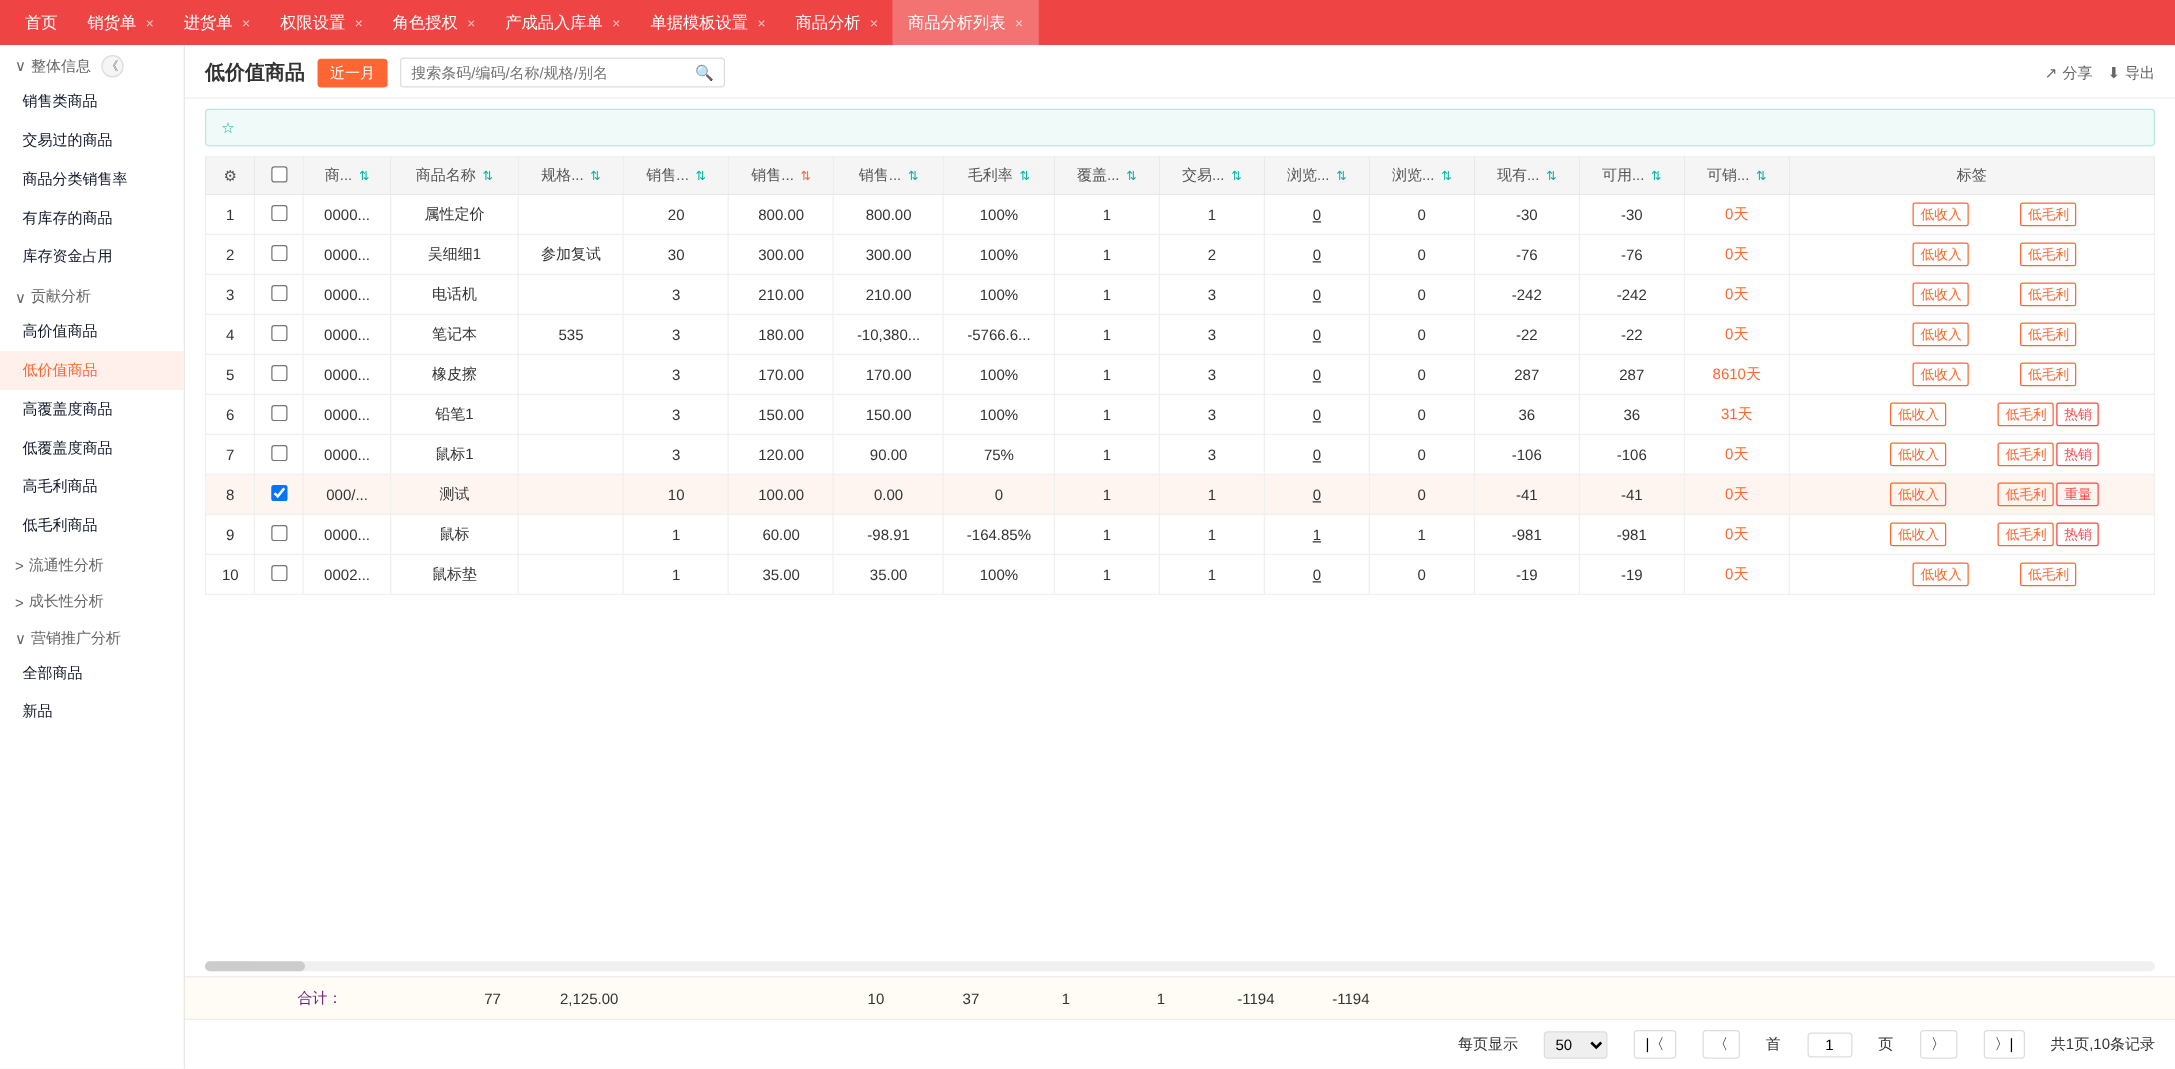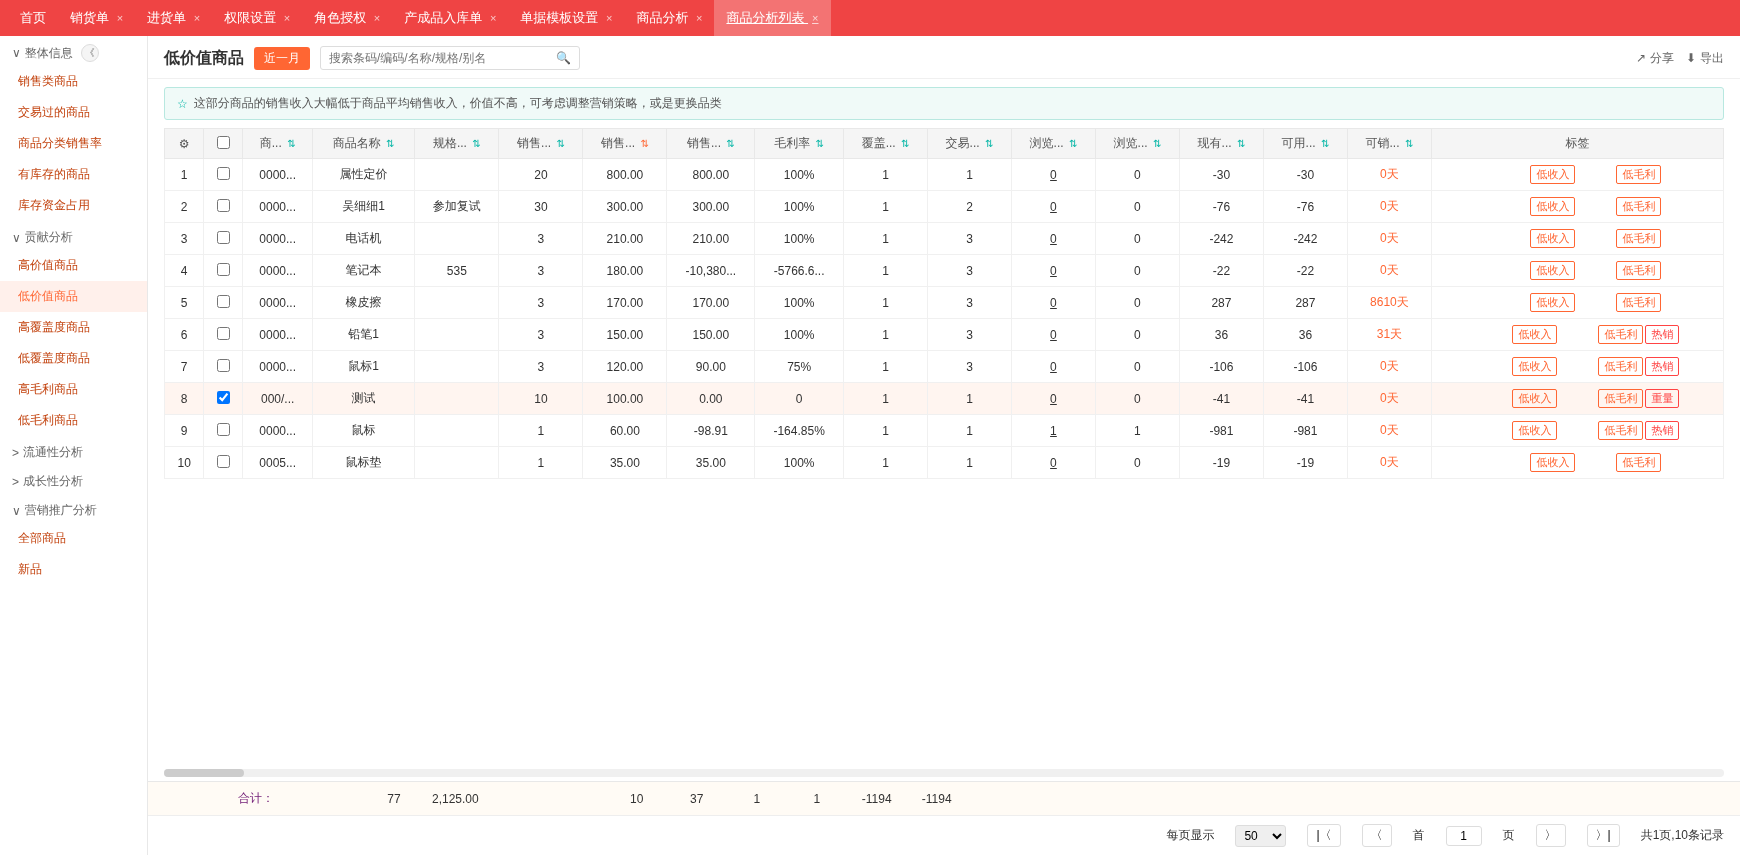--- a/index.html
+++ b/index.html
@@ -15,21 +15,21 @@
     }
     .nav-item {
       color: #fff;
       padding: 0 12px;
       height: 36px;
       line-height: 36px;
       cursor: pointer;
       white-space: nowrap;
       font-size: 13px;
     }
-    .nav-item.active { background: rgba(255,255,255,0.25); text-decoration: underline; }
+    .nav-item.active { background: rgba(255,255,255,0.25); }
     .nav-item .close-x { margin-left: 4px; opacity: 0.7; font-size: 11px; }
 
     
     .main-layout {
       display: flex;
       height: calc(100vh - 36px);
     }
 
     
     .sidebar {
@@ -43,21 +43,21 @@
       padding: 8px 12px 4px;
       color: #666;
       font-size: 12px;
       display: flex;
       align-items: center;
       gap: 4px;
     }
     .sidebar-item {
       padding: 7px 12px 7px 18px;
       cursor: pointer;
-      color: #c2410c;
+      color: #0f172a;
       font-size: 12px;
     }
     .sidebar-item.active { background: #fff0eb; color: #ff6633; font-weight: 500; }
 
     
     .content-area {
       flex: 1;
       display: flex;
       flex-direction: column;
       overflow: hidden;
@@ -184,21 +184,21 @@
     }
     .total-row {
       display: flex;
       align-items: center;
       padding: 8px 16px;
       font-size: 12px;
       background: #fffbf5;
       border-bottom: 1px solid #eee;
     }
     .total-label { width: 200px; text-align: center; padding-right: 16px; color: #701a75; font-weight: 500; }
-    .total-values { display: flex; gap: 0; }
+    .total-values { display: flex; gap: 16px; }
     .total-cell { min-width: 60px; text-align: center; padding: 0 8px; }
 
     .pagination-bar {
       display: flex;
       align-items: center;
       justify-content: flex-end;
       padding: 8px 16px;
       gap: 21px;
       font-size: 12px;
     }
@@ -328,21 +328,20 @@
         </div>
         <div class="action-btn">
           <span>⬇</span>
           <span>导出</span>
         </div>
       </div>
     </div>
 
     <div class="info-bar">
       <span class="info-icon">☆</span>
-      <span>这部分商品的销售收入大幅低于商品平均销售收入，价值不高，可考虑调整营销策略，或是更换品类</span>
     </div>
 
     <div class="table-wrapper">
       <table>
         <thead>
           <tr>
             <th>⚙</th>
             <th><input type="checkbox" style=""></th>
             <th>商... <span class="sort-icon">⇅</span></th>
             <th>商品名称 <span class="sort-icon">⇅</span></th>
@@ -529,21 +528,21 @@
       <td><span class="link-underline">1</span></td>
       <td>1</td>
       <td>-981</td>
       <td>-981</td>
       <td class="text-orange">0天</td>
       <td><span class="tag tag-orange">低收入</span><span class="tag tag-orange">低毛利</span><span class="tag tag-red">热销</span></td>
     </tr>
             <tr>
       <td>10</td>
       <td><input type="checkbox" style=""></td>
-      <td>0005...</td>
+      <td>0002...</td>
       <td>鼠标垫</td>
       <td></td>
       <td>1</td>
       <td>35.00</td>
       <td>35.00</td>
       <td>100%</td>
       <td>1</td>
       <td>1</td>
       <td><span class="link-underline">0</span></td>
       <td>0</td>

